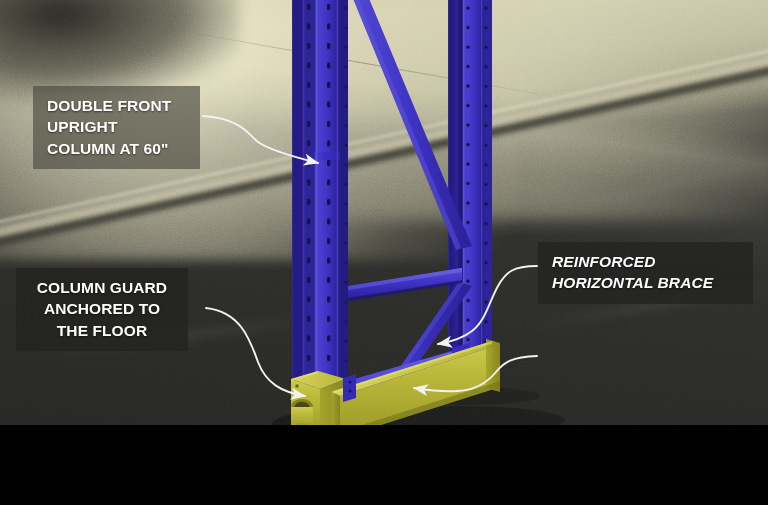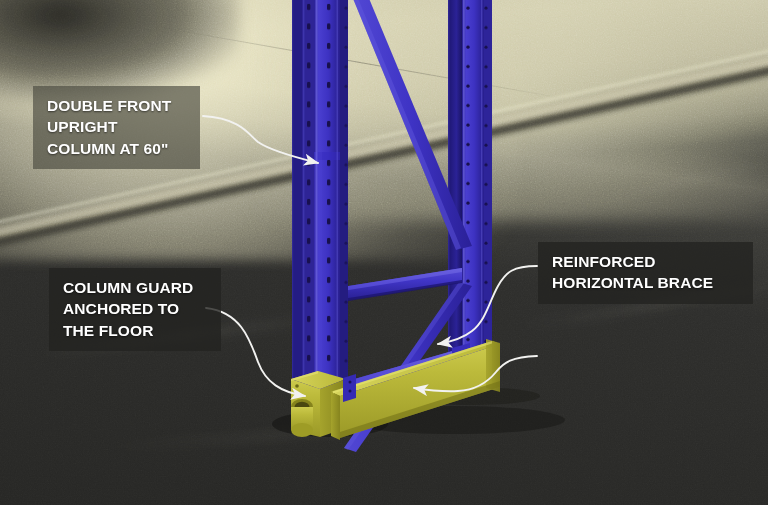--- a/index.html
+++ b/index.html
@@ -3,21 +3,21 @@
 <meta charset="utf-8">
 <style>
   html, body {
     margin: 0;
     padding: 0;
     background: #000;
   }
   #stage {
     position: relative;
     width: 768px;
-    height: 505px;
+    height: 425px;
     overflow: hidden;
     font-family: "Liberation Sans", sans-serif;
     background: #2e2e2c;
   }
 
   
   .floor-base {
     position: absolute;
     inset: 0;
     background:
@@ -165,22 +165,22 @@
     box-sizing: border-box;
     text-shadow: 0 1px 2px rgba(0,0,0,0.55);
     white-space: pre-line;
   }
   .callout.light { background: rgba(74,74,64,0.66); }
   .callout.center {
     text-align: center;
     padding: 11px 14px;
   }
   #cal-double   { left: 33px;  top: 86px;  width: 167px; }
-  #cal-guard    { left: 49px;  top: 268px; width: 172px; }
-  #cal-brace    { left: 538px; top: 242px; width: 215px; }
+  #cal-guard    { left: 16px;  top: 268px; width: 172px; text-align: center; }
+  #cal-brace    { left: 538px; top: 242px; width: 215px; font-style: italic; }
   #cal-endrack  { left: 538px; top: 331px; width: 215px; }
   #cal-title    { left: 232px; top: 458px; width: 305px; }
 
   
   #leaders {
     position: absolute;
     inset: 0;
     pointer-events: none;
   }
 </style>

